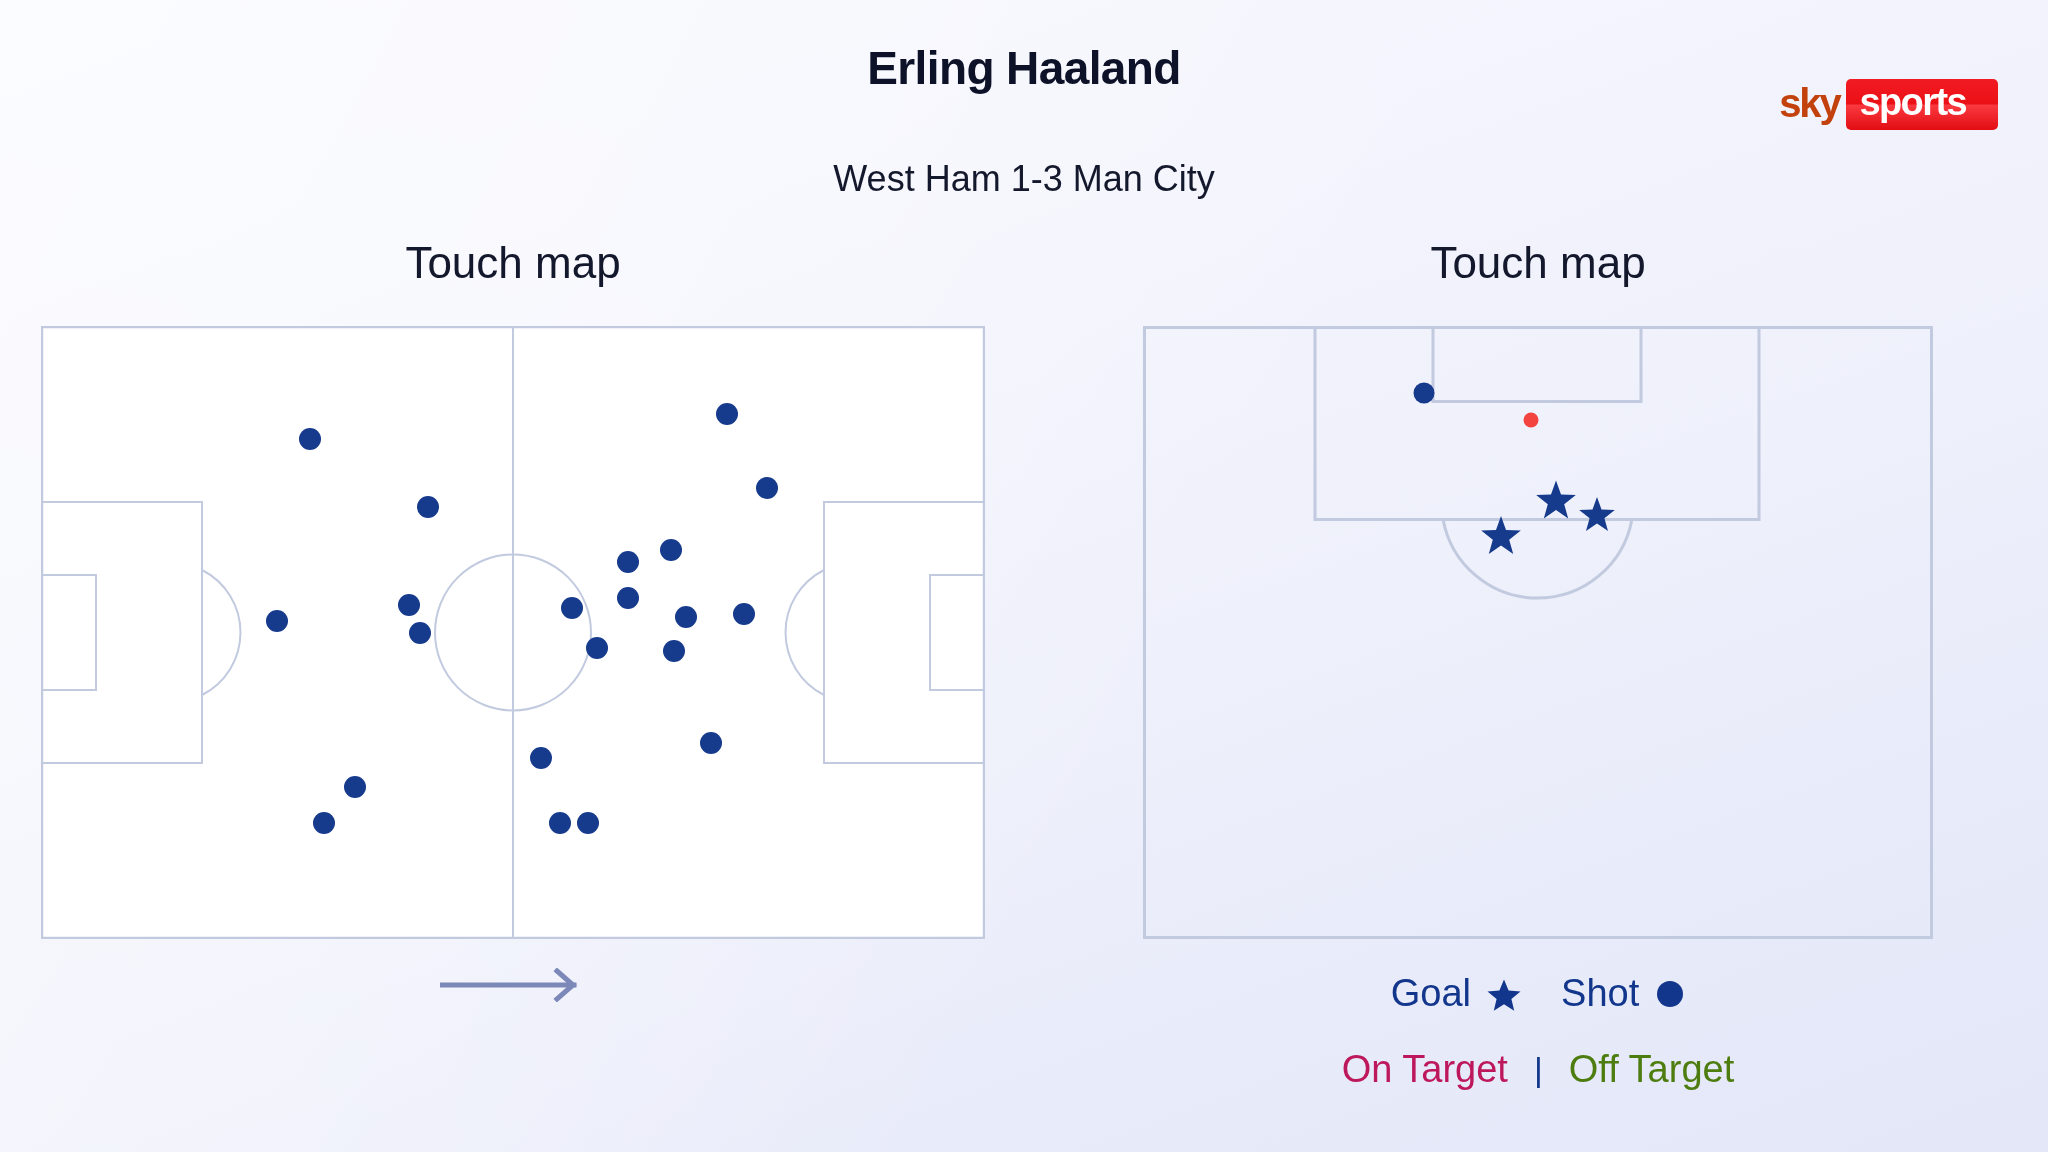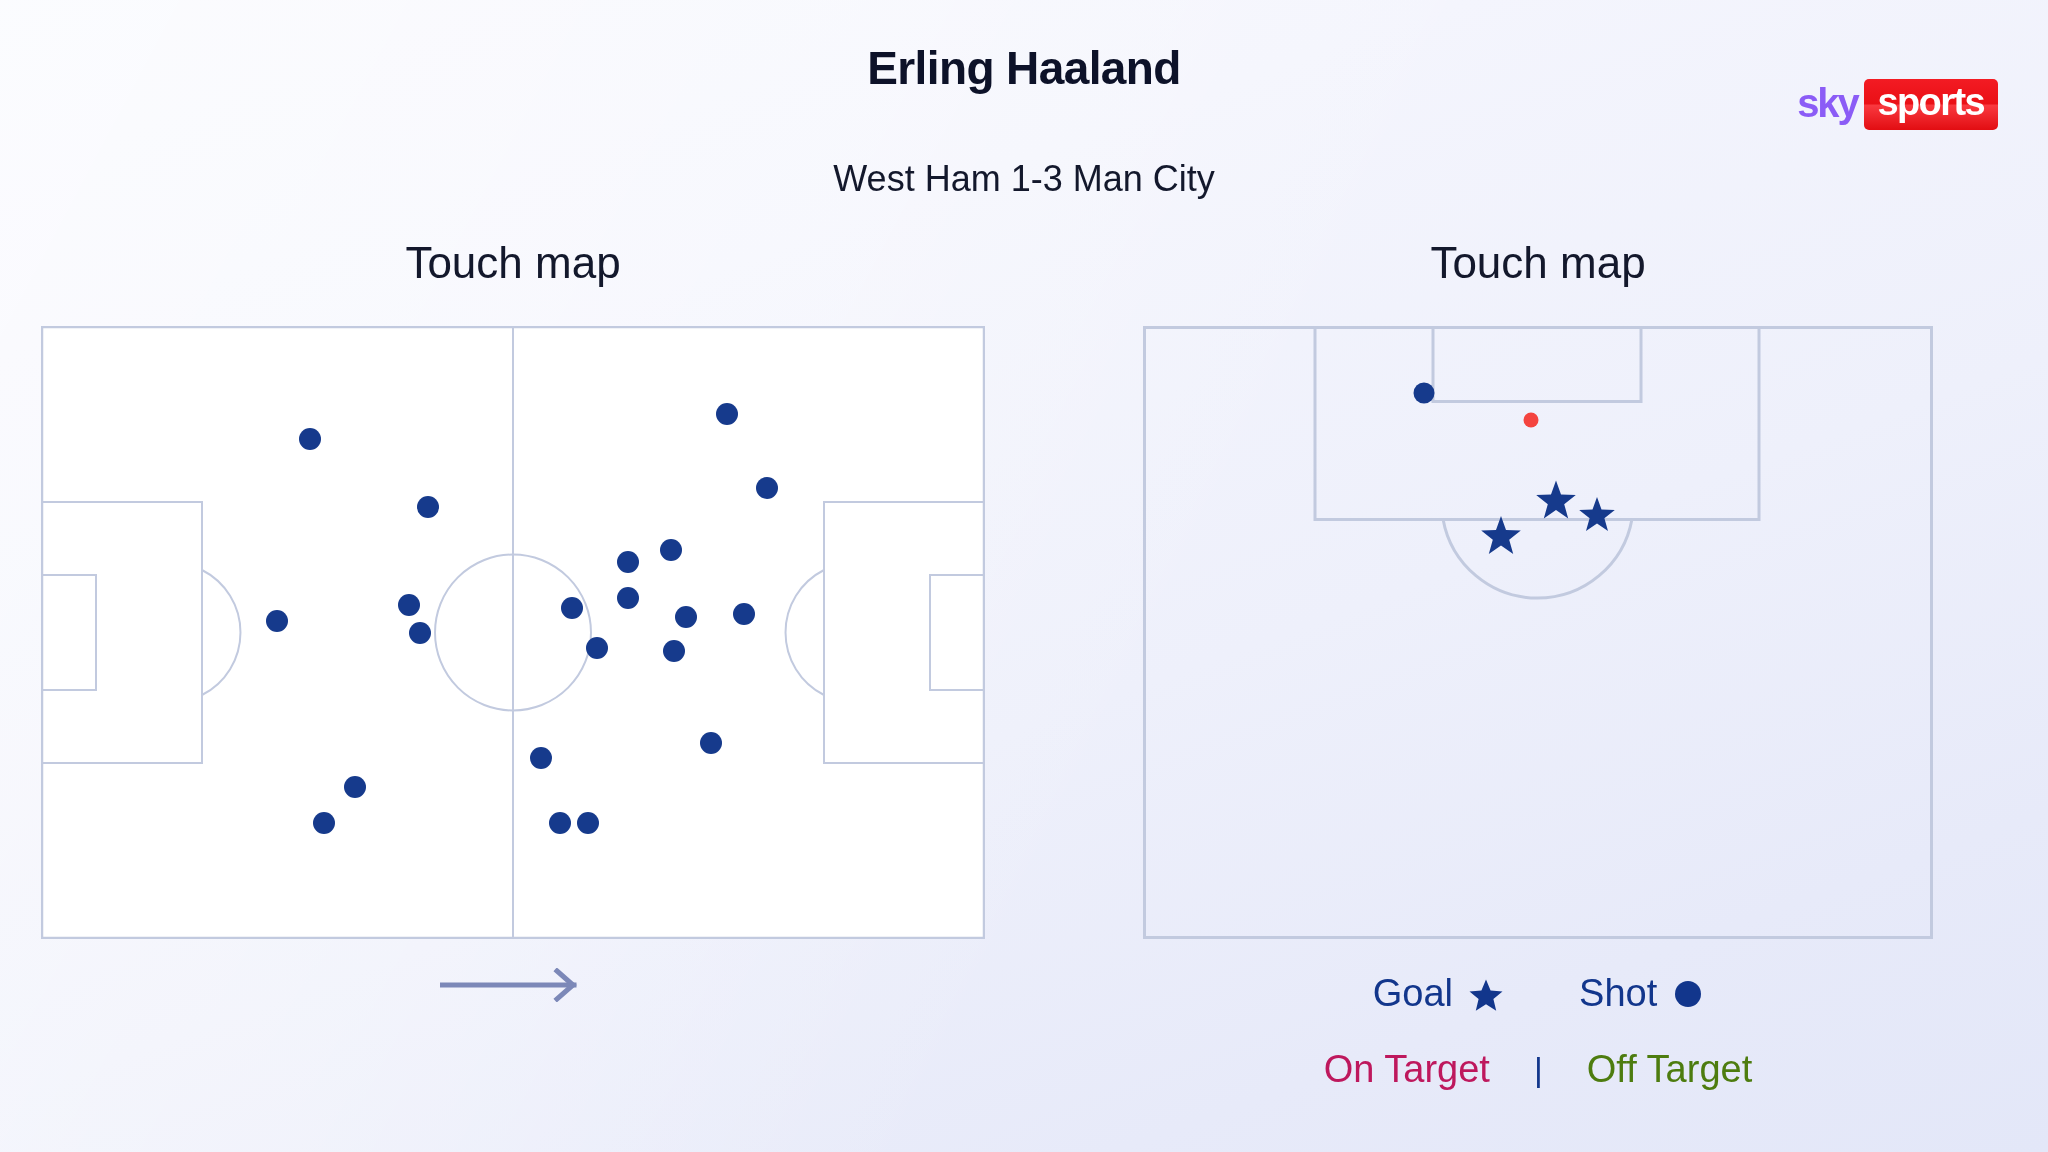--- a/index.html
+++ b/index.html
@@ -47,35 +47,35 @@
     position: absolute;
     right: 50px;
     top: 82px;
     display: flex;
     align-items: center;
     height: 44px;
   }
   .logo-sky {
     font-size: 40px;
     font-weight: bold;
-    color: #8b5cf6;
+    color: #c2410c;
     letter-spacing: -2.2px;
     line-height: 1;
     padding-right: 7px;
     transform: translateY(-1px);
   }
   .logo-sports {
     background: linear-gradient(180deg, #f31b23 0%, #ea1016 48%, #f9393f 52%, #e20d12 100%);
     border-radius: 5px;
     color: #ffffff;
     font-size: 38px;
     font-weight: bold;
     letter-spacing: -1.6px;
     line-height: 1;
-    padding: 4px 14px 9px 13px;
+    padding: 4px 32px 9px 13px;
   }
 
   
   .panel-heading {
     position: absolute;
     font-size: 44px;
     font-weight: 400;
     color: #13182c;
     text-align: center;
   }
@@ -101,21 +101,21 @@
     left: 1143px; width: 790px;
   }
   .legend-row1 { top: 972px; }
   .legend-row2 { top: 1048px; }
   .legend-row {
     position: absolute;
     left: 0; width: 790px;
     display: flex;
     align-items: center;
     justify-content: center;
-    gap: 18px;
+    gap: 0;
     font-size: 38px;
   }
   .legend-item {
     display: inline-flex;
     align-items: center;
     color: #12368c;
   }
   .legend-item .lbl { font-weight: 400; }
   .legend-glyph {
     display: inline-flex;

